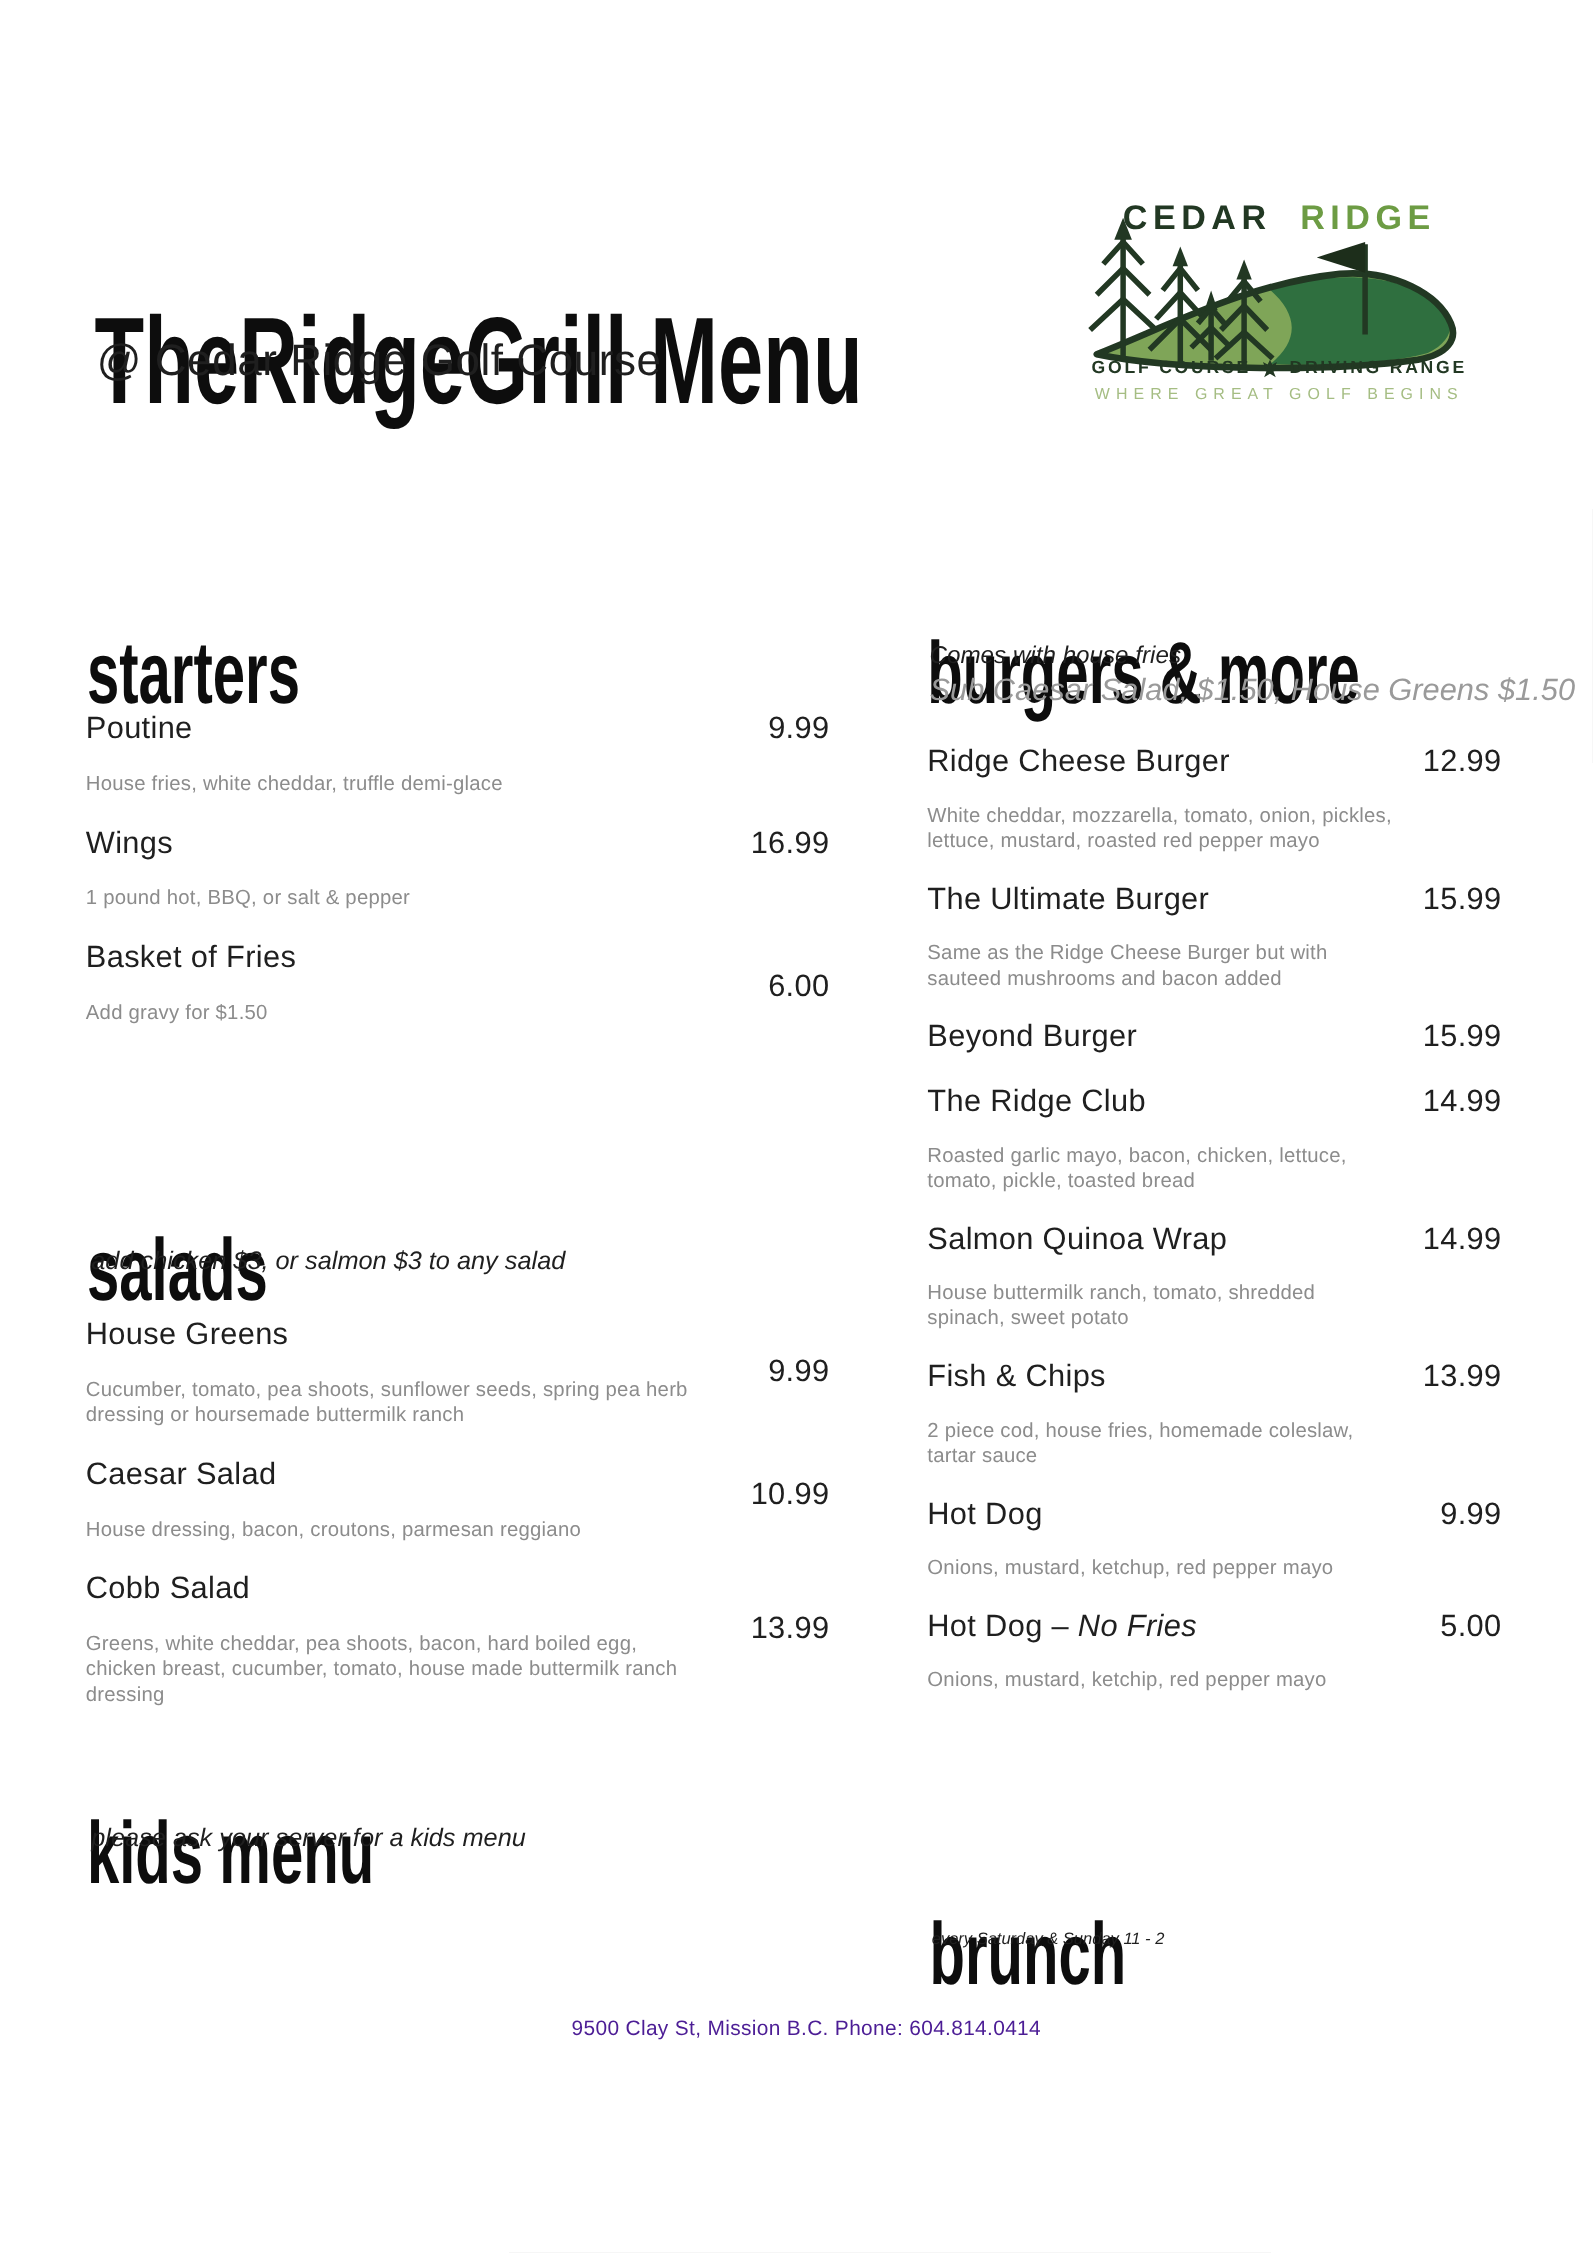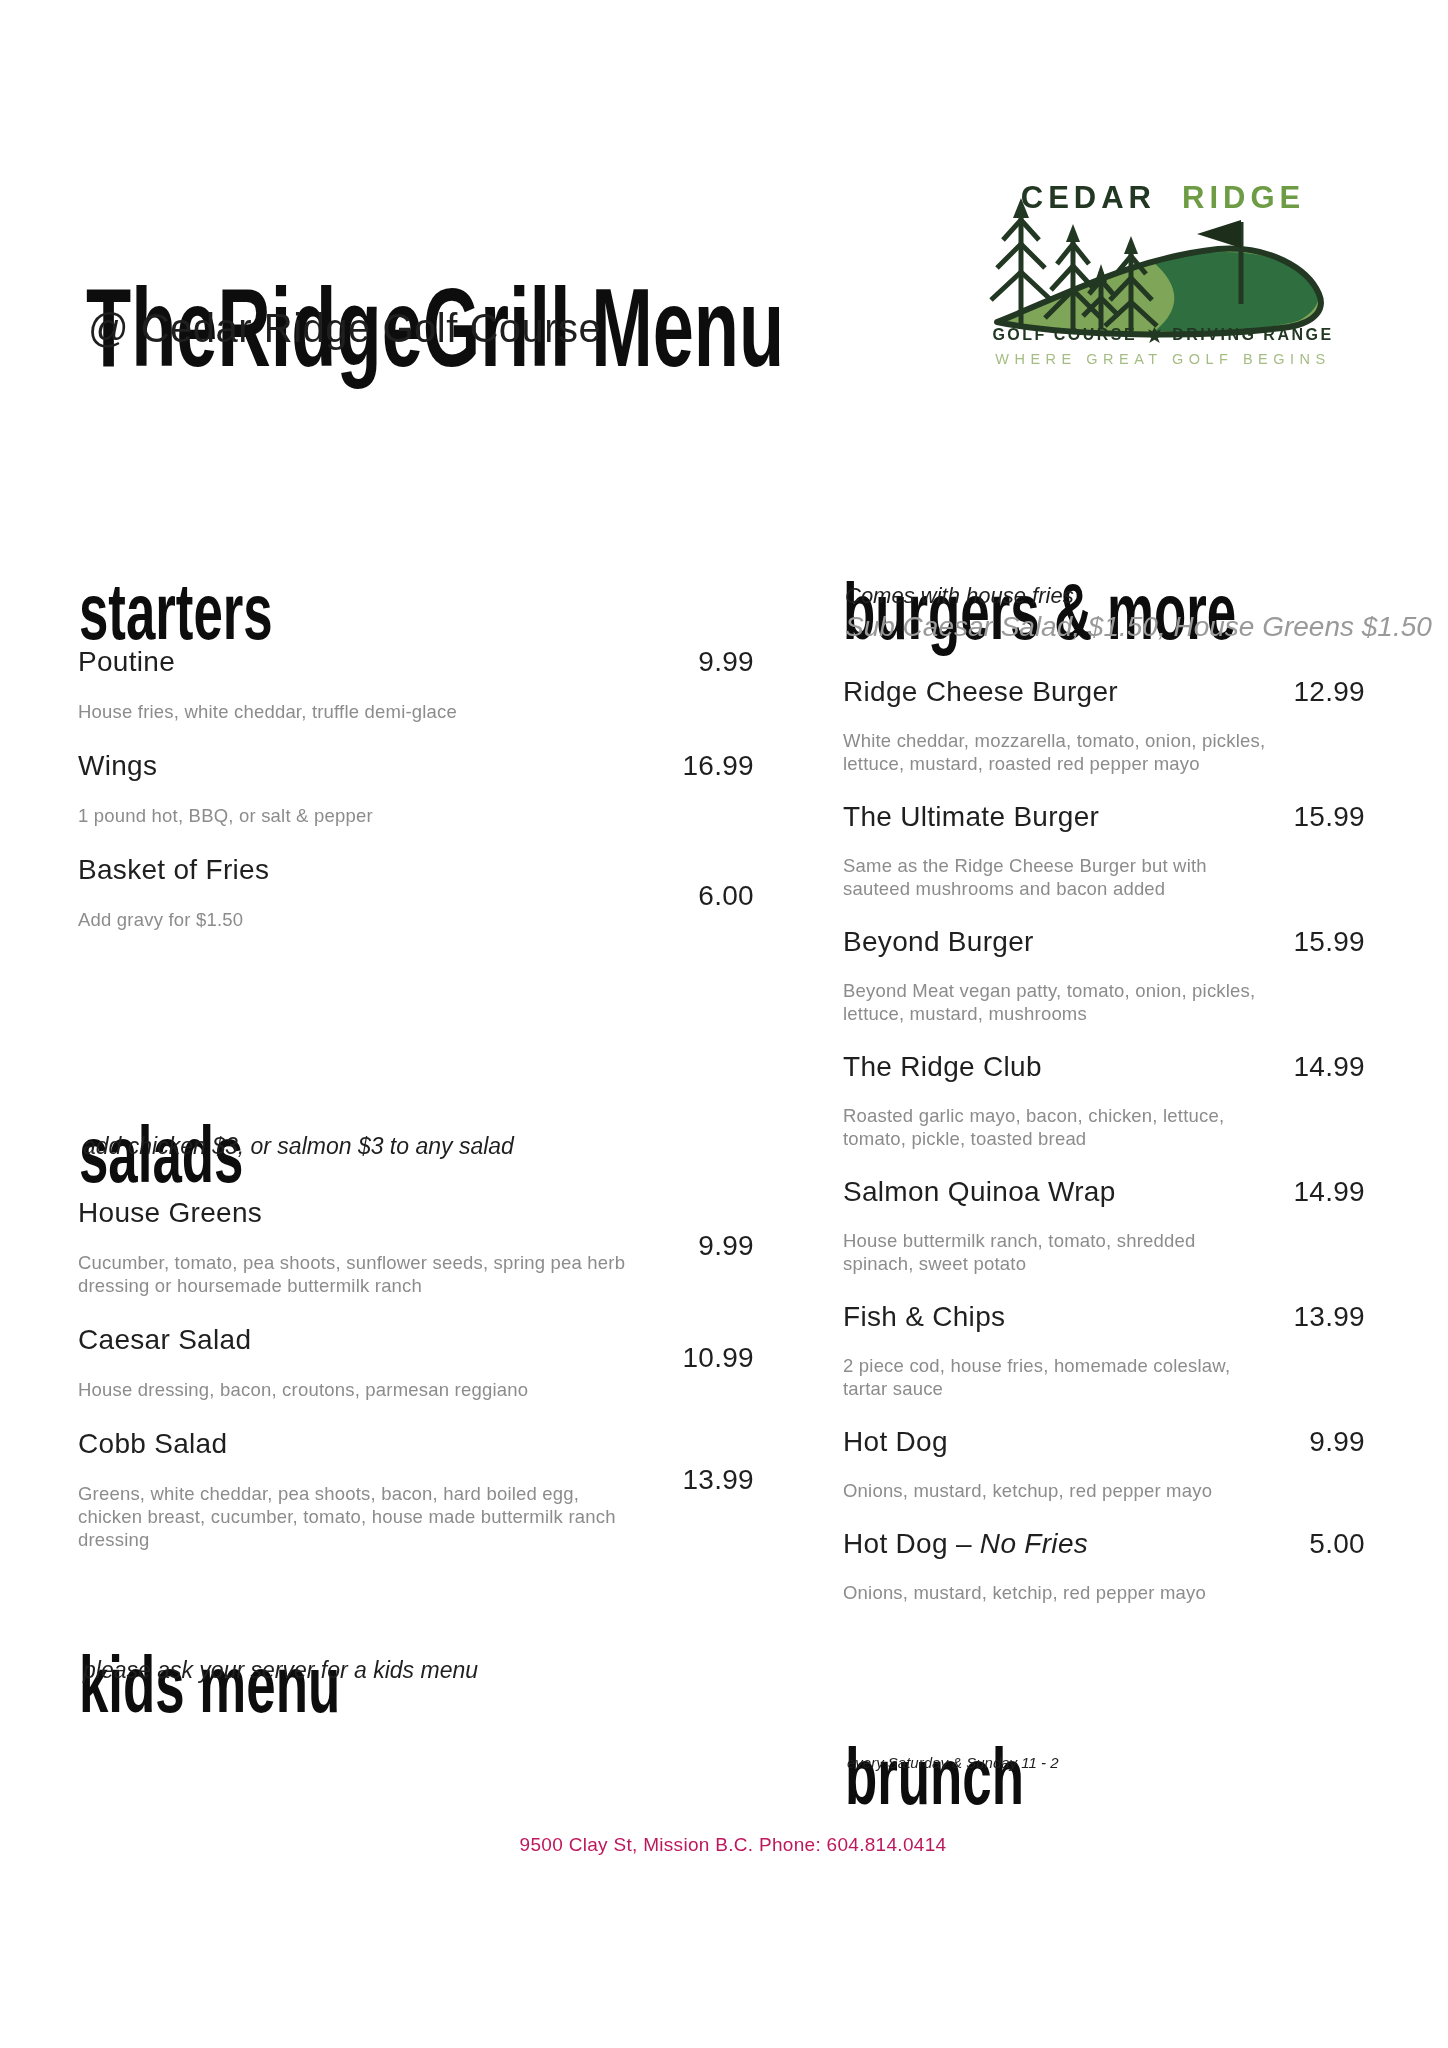--- a/index.html
+++ b/index.html
@@ -69,21 +69,21 @@
   
   .starters-items > div:nth-of-type(3) .price{transform:translateY(26px);}
   .salads-items   > div:nth-of-type(1) .price{transform:translateY(33px);}
   .salads-items   > div:nth-of-type(2) .price{transform:translateY(18px);}
   .salads-items   > div:nth-of-type(3) .price{transform:translateY(36px);}
   .burgers-items  > div:nth-of-type(8){margin-top:12px;}
 
   
   .footer{
     position:absolute; left:18px; right:0; top:1834px;
-    text-align:center; font-size:19px; color:#be185d; letter-spacing:0.3px;
+    text-align:center; font-size:19px; color:#4c1d95; letter-spacing:0.3px;
   }
 
   
   .logo{position:absolute; left:983px; top:136px; width:420px; height:255px;}
   .logo-art{position:absolute; left:0; top:0; width:420px; height:250px;}
   .logo-title{
     position:absolute; left:10px; top:44px; width:340px;
     text-align:center; font-size:31px; font-weight:bold;
     letter-spacing:5px; white-space:nowrap;
   }
@@ -240,22 +240,20 @@
         </div>
         <div class="item-desc">Same as the Ridge Cheese Burger but with
 sauteed mushrooms and bacon added</div>
       </div>
 
       <div class="item">
         <div class="item-head">
           <span class="item-name"><span>Beyond Burger</span><span class="item-name-italic"></span></span>
           <span class="price">15.99</span>
         </div>
-        <div class="item-desc">Beyond Meat vegan patty, tomato, onion, pickles,
-lettuce, mustard, mushrooms</div>
       </div>
 
       <div class="item">
         <div class="item-head">
           <span class="item-name"><span>The Ridge Club</span><span class="item-name-italic"></span></span>
           <span class="price">14.99</span>
         </div>
         <div class="item-desc">Roasted garlic mayo, bacon, chicken,  lettuce,
 tomato, pickle, toasted bread</div>
       </div>

